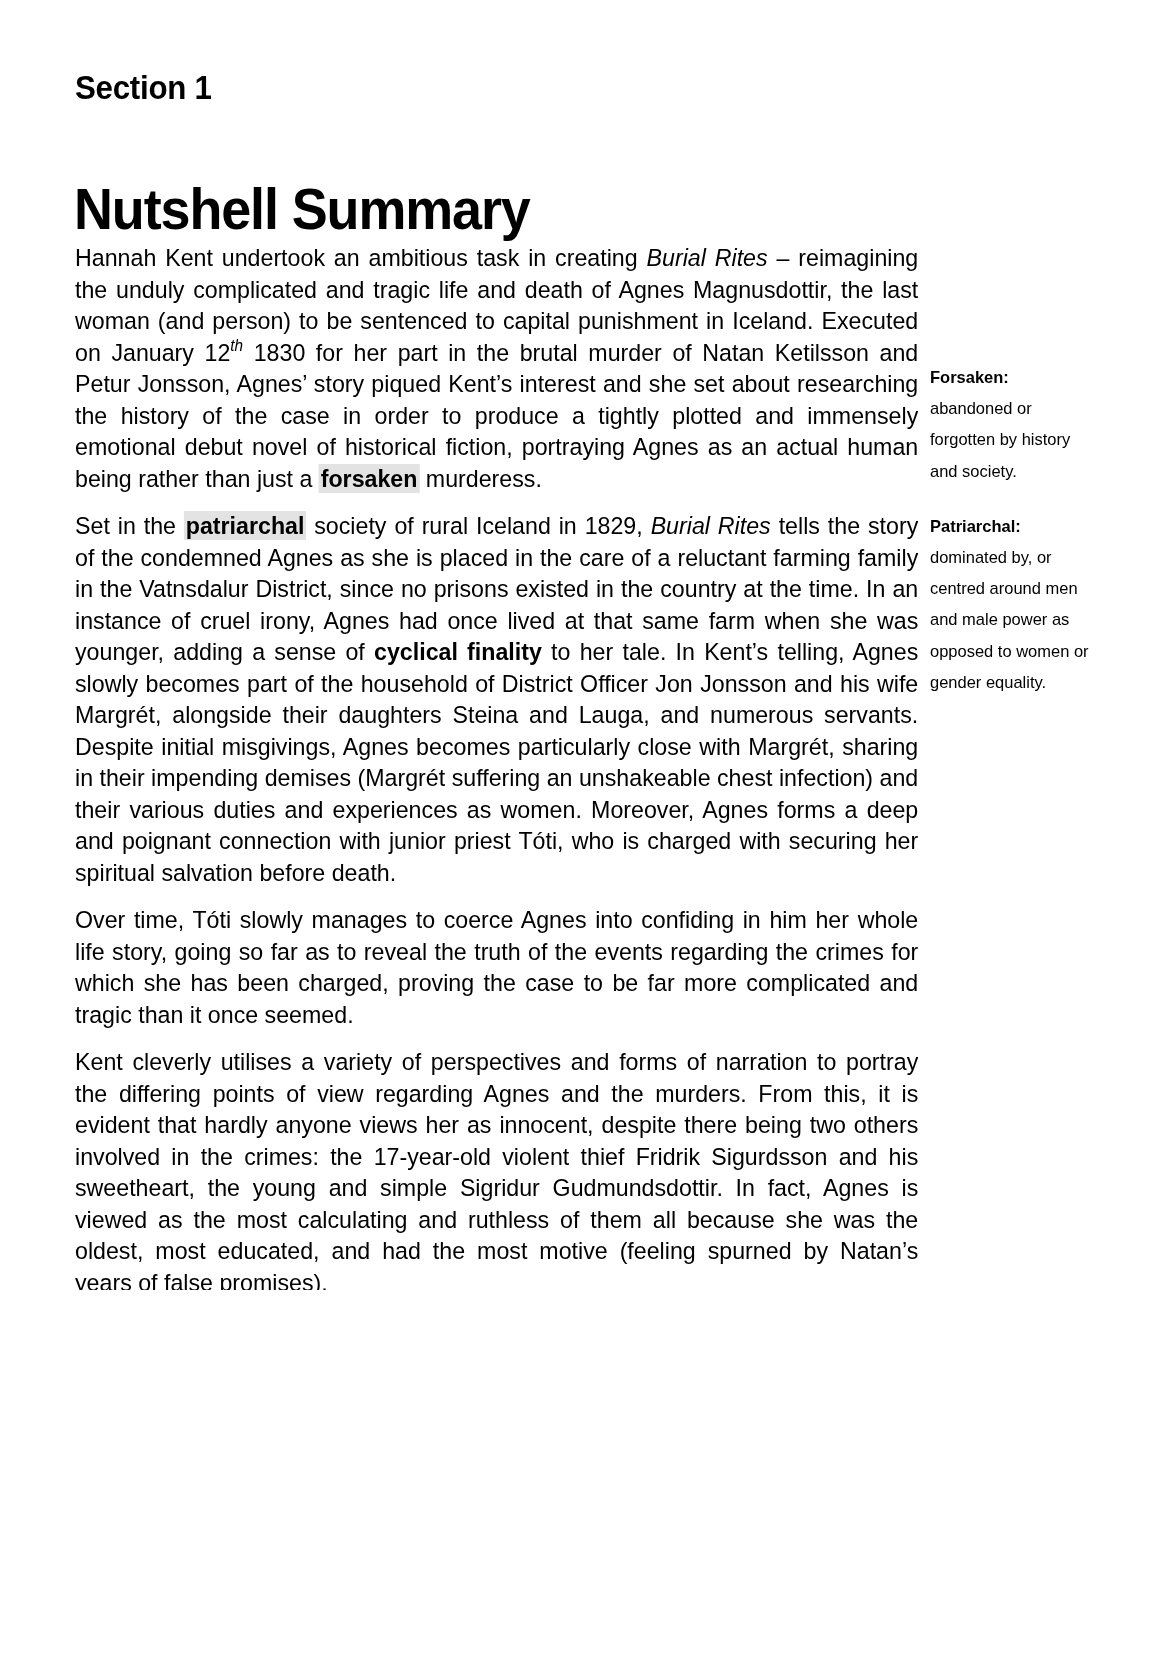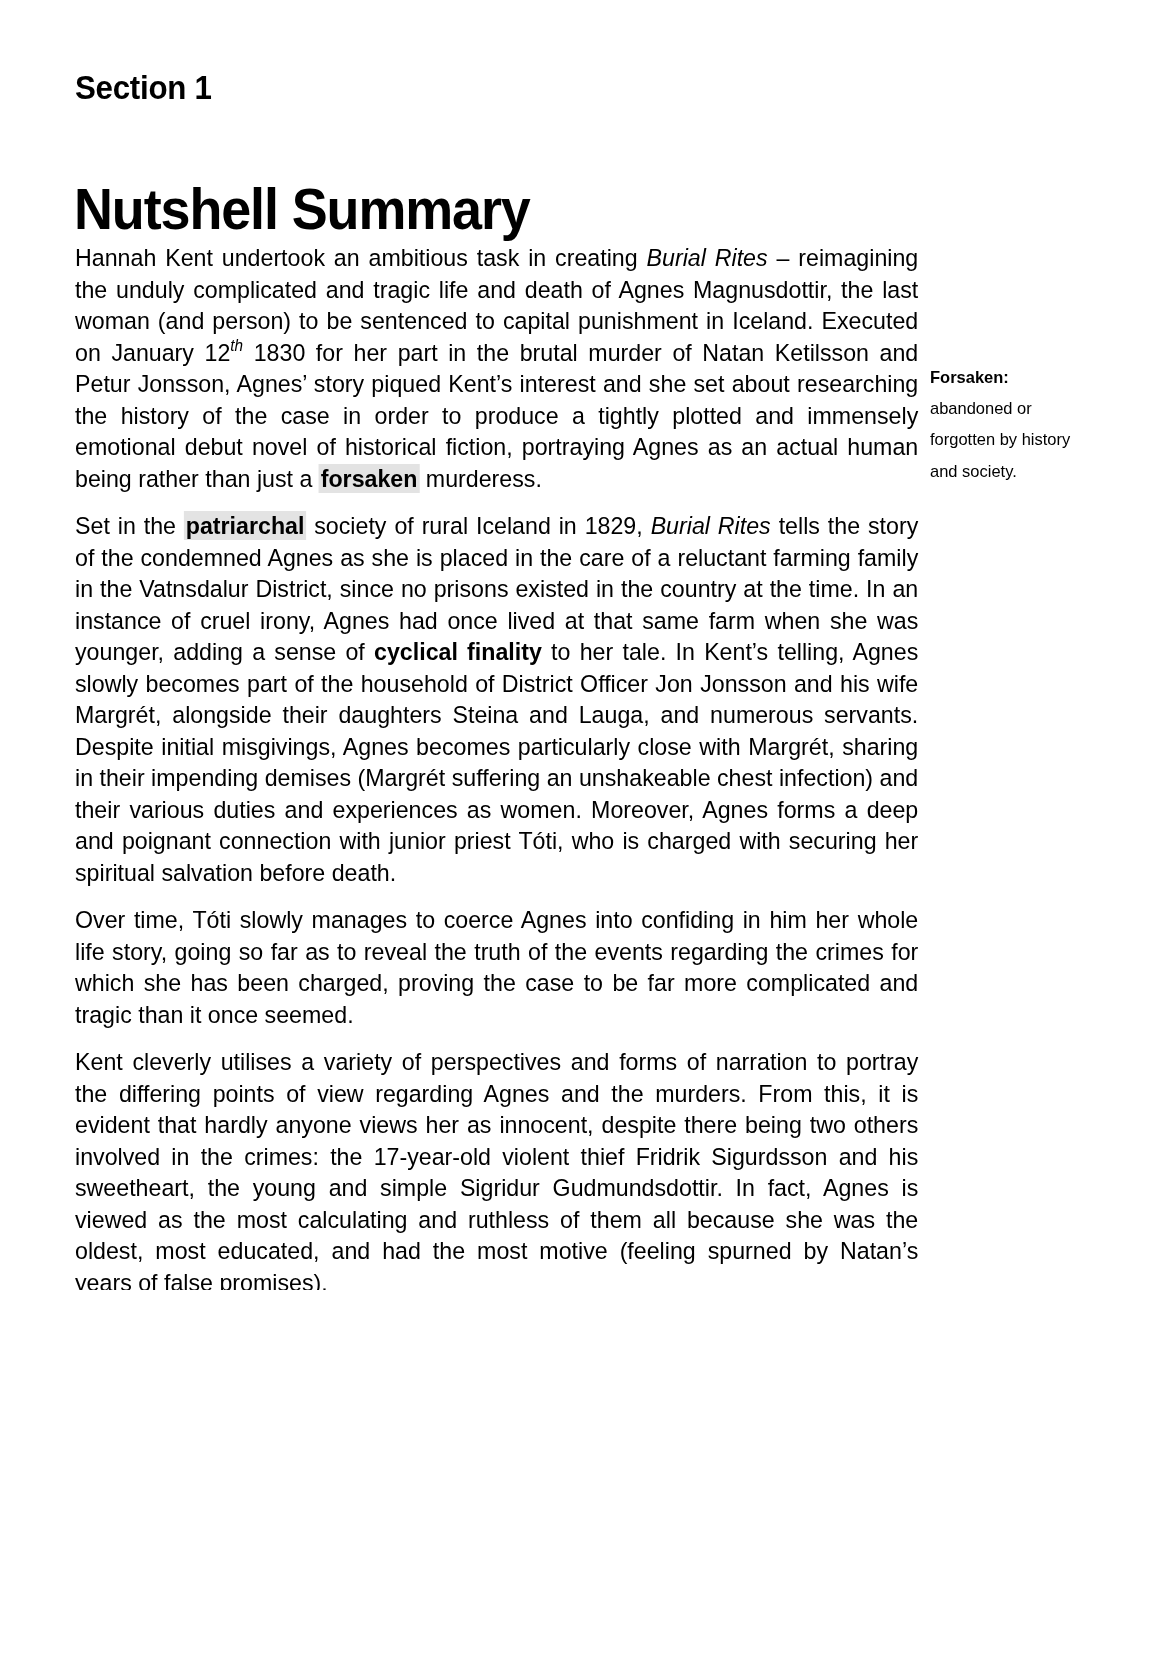--- a/index.html
+++ b/index.html
@@ -155,20 +155,24 @@
 
   </div>
 
   <aside class="sidebar">
 
     <div class="def-block">
       <div class="def-term">Forsaken:</div>
       <div class="def-body">abandoned or forgotten by history and society.</div>
     </div>
 
+    <div class="def-block">
+      <div class="def-term">Patriarchal:</div>
+      <div class="def-body">dominated by, or centred around men and male power as opposed to women or gender equality.</div>
+    </div>
 
   </aside>
 
   <div class="footer">
     <div class="footer-copy">Copyright © 2019 InStudent Publishing Pty. Ltd.</div>
     <div class="footer-page">1</div>
   </div>
 
 </div>
 

